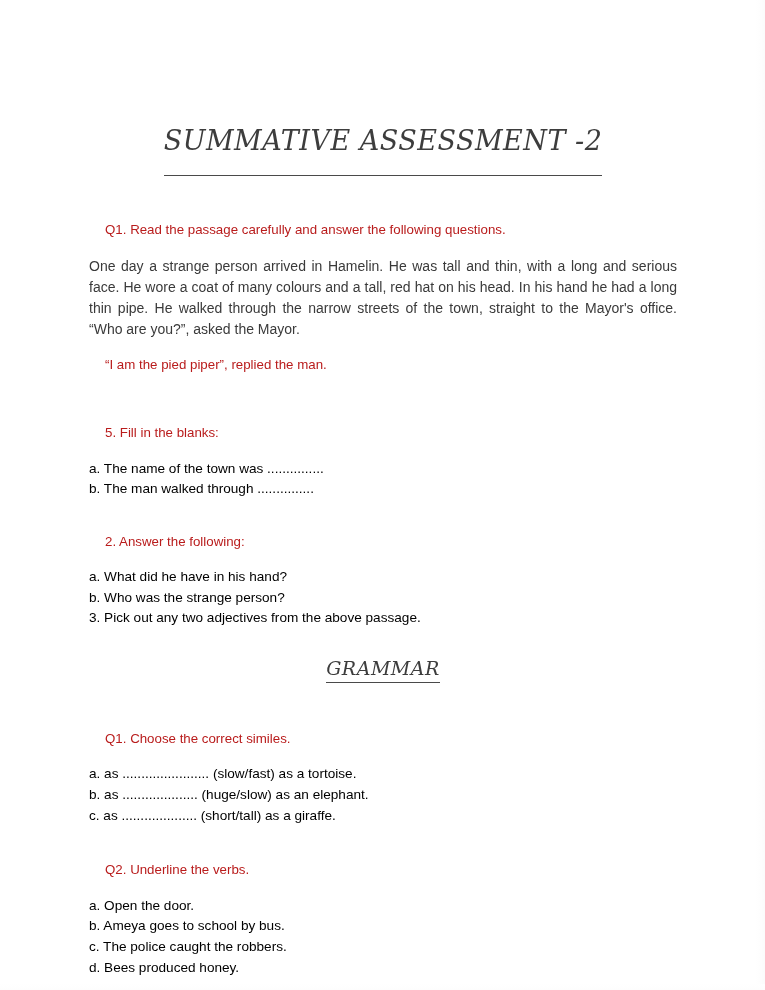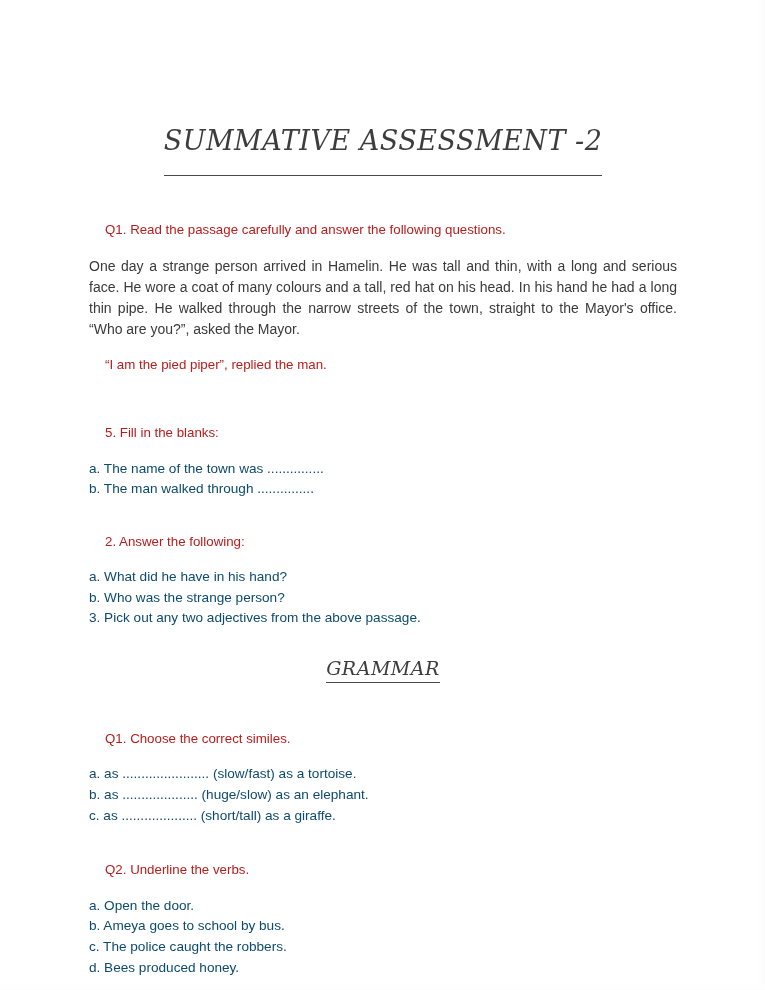--- a/index.html
+++ b/index.html
@@ -89,21 +89,21 @@
     margin: 0;
     text-align: justify;
     text-justify: inter-word;
     color: #3a3a3a;
   }
 
   .item {
     font-size: 13.6px;
     line-height: 20.6px;
     margin: 0;
-    color: #0c4a6e;
+    color: #000000;
     white-space: pre-wrap;
   }
 
   .block-q1      { padding-top: 29px; }
   .block-fill    { padding-top: 18px; }
   .block-answer  { padding-top: 17px; }
   .block-similes { padding-top: 31px; }
   .block-verbs   { padding-top: 19px; }
   .block-forms   { padding-top: 19px; }
 </style>

